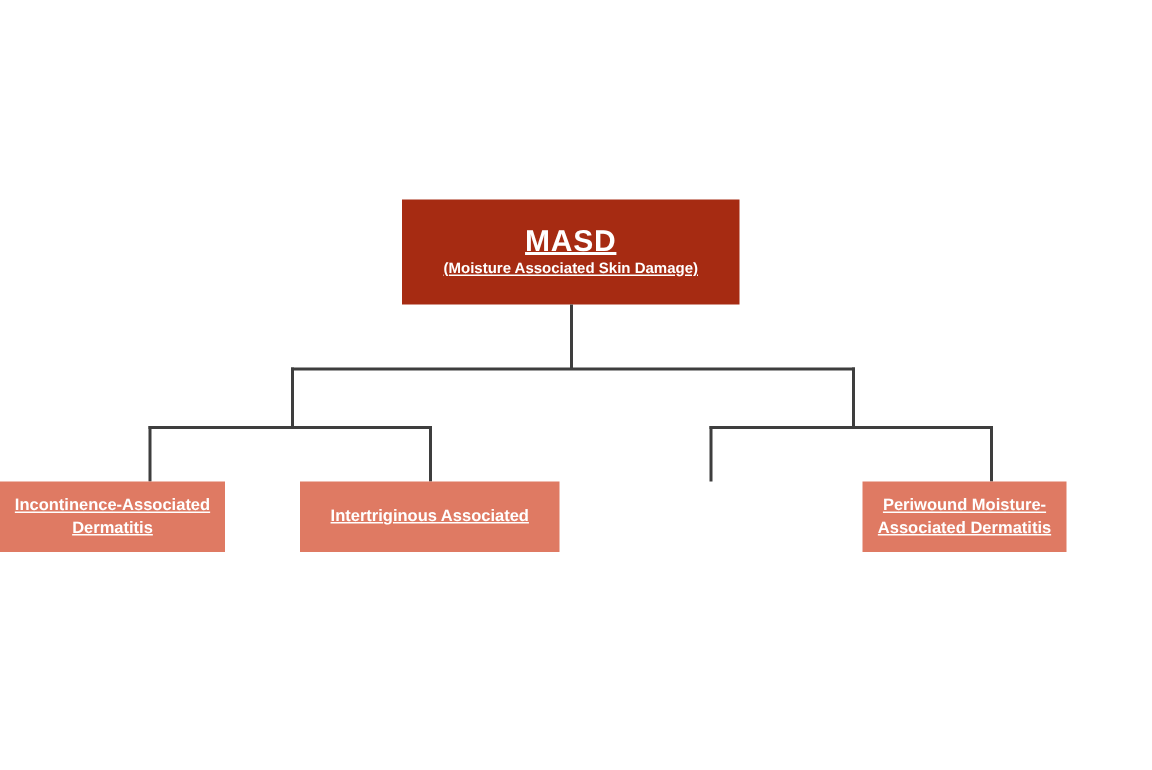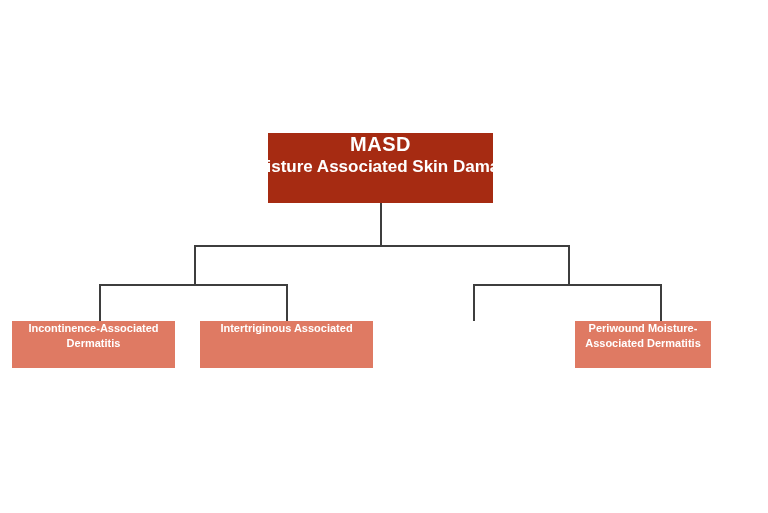--- a/index.html
+++ b/index.html
@@ -19,51 +19,52 @@
     width:768px;
     height:513px;
     background:var(--page-bg);
     overflow:hidden;
   }
   .node{
     position:absolute;
     display:flex;
     flex-direction:column;
     align-items:center;
-    justify-content:flex-start;
+    justify-content:center;
     text-align:center;
     color:var(--node-text);
     box-sizing:border-box;
+    text-decoration:underline;
   }
   .node-root{
     left:268px; top:133px; width:225px; height:70px;
     background:var(--root-fill);
     padding:0 8px;
   }
   .node-root .title{
     font-size:20px;
     font-weight:bold;
     letter-spacing:0.5px;
     line-height:1.15;
   }
   .node-root .subtitle{
-    font-size:17px;
+    font-size:10px;
     font-weight:bold;
     line-height:1.35;
     white-space:nowrap;
   }
   .node-child{
     top:321px; height:47px;
     background:var(--child-fill);
     font-size:11px;
     font-weight:bold;
     line-height:1.35;
     padding:0 6px;
   }
-  .child-1{left:12px;  width:163px;}
+  .child-1{left:0;  width:150px;}
   .child-2{left:200px; width:173px;}
   .child-3{left:388px; width:172px;}
   .child-4{left:575px; width:136px;}
   .line{
     position:absolute;
     background:var(--connector);
   }
   .v{width:2px;}
   .h{height:2px;}
   .v-root   {left:380px; top:203px; height:43px;}

